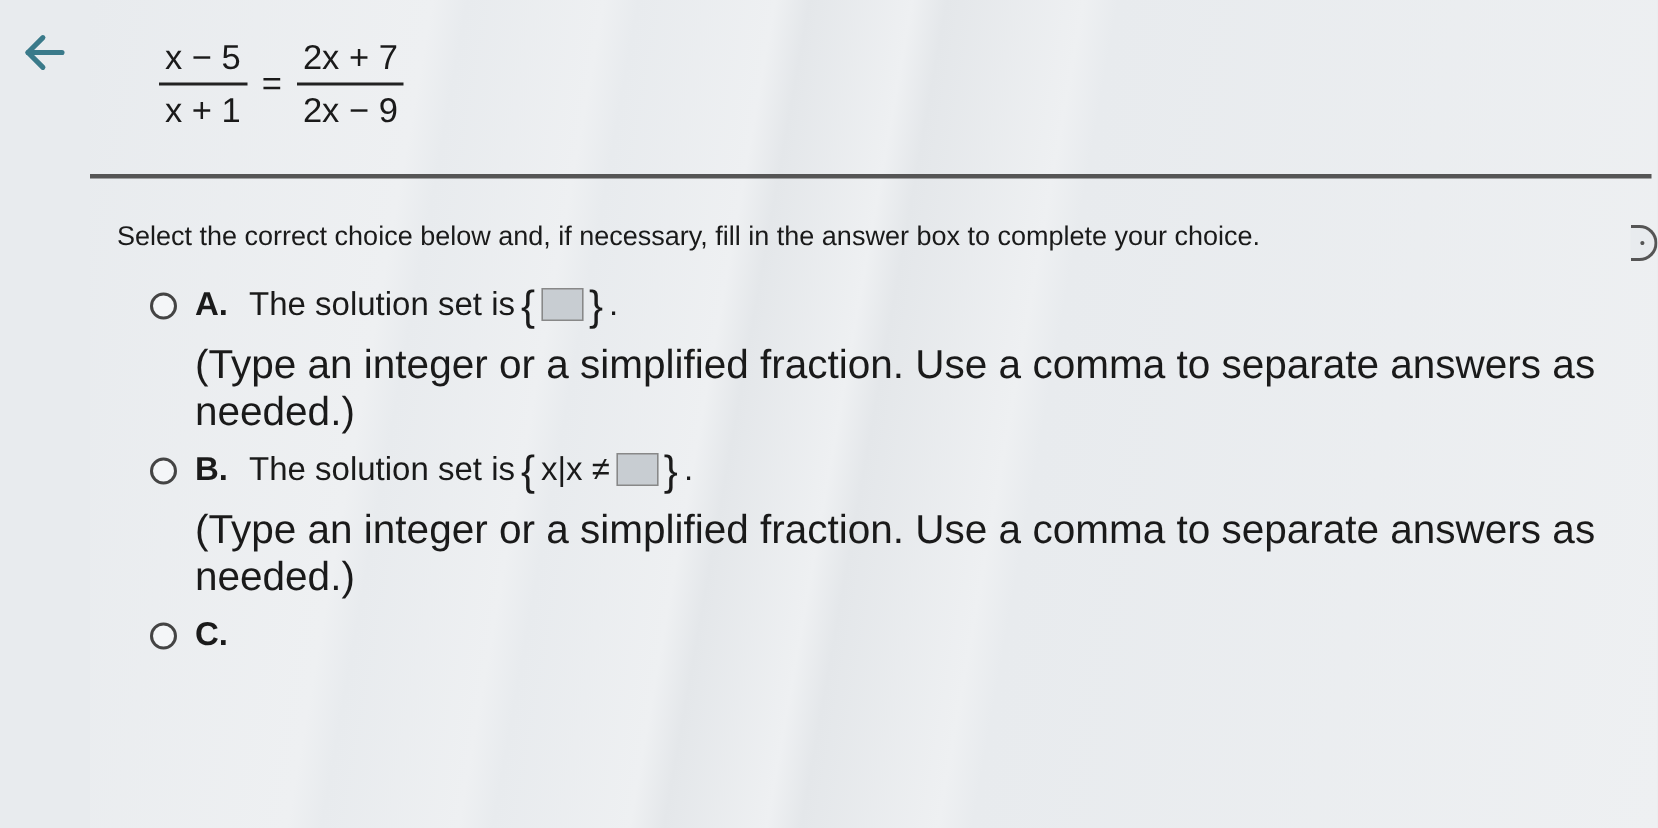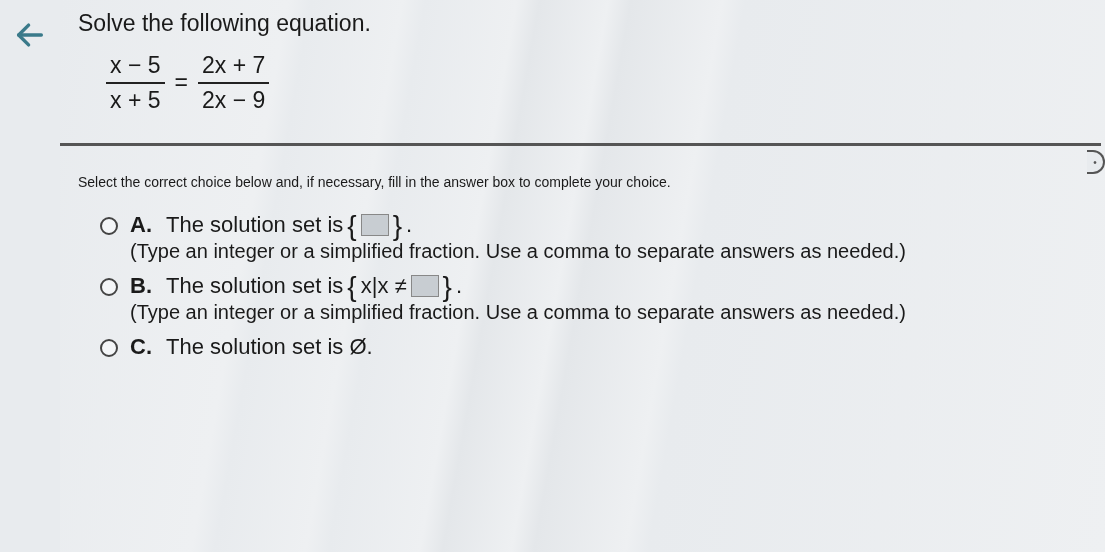--- a/index.html
+++ b/index.html
@@ -73,21 +73,21 @@
     height: 24px;
     border: 2px solid #555;
     border-left: none;
     border-radius: 0 14px 14px 0;
     background: #e8ebee;
     display:flex; align-items:center; justify-content:center;
     font-size:10px; color:#555;
   }
   .instr {
     margin: 0 4px 22px 0;
-    font-size: 14px;
+    font-size: 18px;
   }
   .choice {
     display: flex;
     align-items: flex-start;
     margin: 0 0 10px 22px;
     gap: 12px;
   }
   .radio {
     width: 18px;
     height: 18px;
@@ -98,22 +98,22 @@
     cursor: pointer;
     background: #f4f6f8;
   }
   .choice-body { flex: 1; }
   .choice-label {
     font-weight: bold;
     margin-right: 10px;
   }
   .choice-line { display: flex; align-items: center; flex-wrap: wrap; gap: 4px; }
   .hint {
-    font-size: 20px;
-    margin-top: 2px;
+    font-size: 27px;
+    margin-top: 12px;
   }
   .answer-box {
     display: inline-block;
     width: 28px;
     height: 22px;
     background: #c8cdd2;
     border: 1px solid #888;
     vertical-align: middle;
     cursor: text;
   }
@@ -126,26 +126,25 @@
   <div class="back-col">
     <span class="back-arrow">
       <svg width="34" height="34" viewBox="0 0 24 24" fill="none" stroke="currentColor" stroke-width="2.4" stroke-linecap="round" stroke-linejoin="round">
         <line x1="20" y1="12" x2="4" y2="12"></line>
         <polyline points="11 5 4 12 11 19"></polyline>
       </svg>
     </span>
   </div>
 
   <div class="content">
-    <div class="prompt">Solve the following equation.</div>
 
     <div class="equation-row">
       <span class="frac">
         <span class="num">x − 5</span>
-        <span class="den">x + 5</span>
+        <span class="den">x + 1</span>
       </span>
       <span class="eq">=</span>
       <span class="frac">
         <span class="num">2x + 7</span>
         <span class="den">2x − 9</span>
       </span>
     </div>
 
     <hr class="hr">
 
@@ -180,21 +179,20 @@
         </div>
         <div class="hint">(Type an integer or a simplified fraction. Use a comma to separate answers as needed.)</div>
       </div>
     </div>
 
     <div class="choice">
       <div class="radio"></div>
       <div class="choice-body">
         <div class="choice-line">
           <span class="choice-label">C.</span>
-          <span>The solution set is Ø.</span>
         </div>
       </div>
     </div>
 
   </div>
 </div>
 
 <div class="endcap">•</div>
 
 </body></html>

